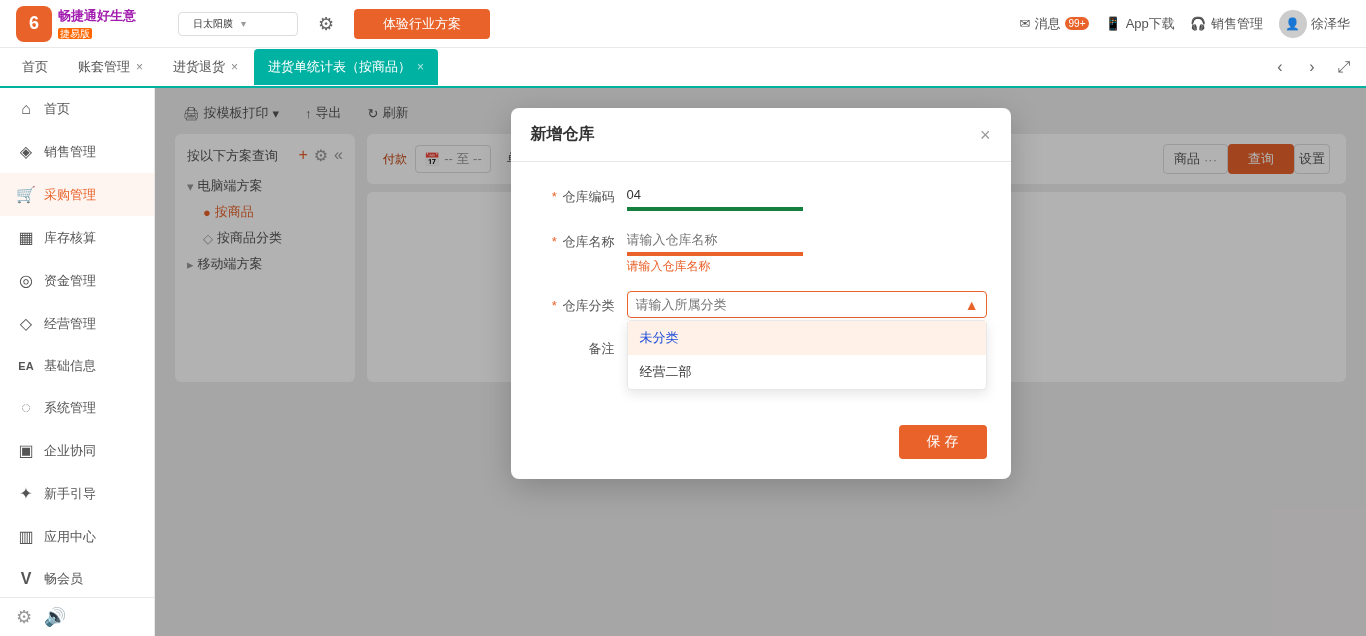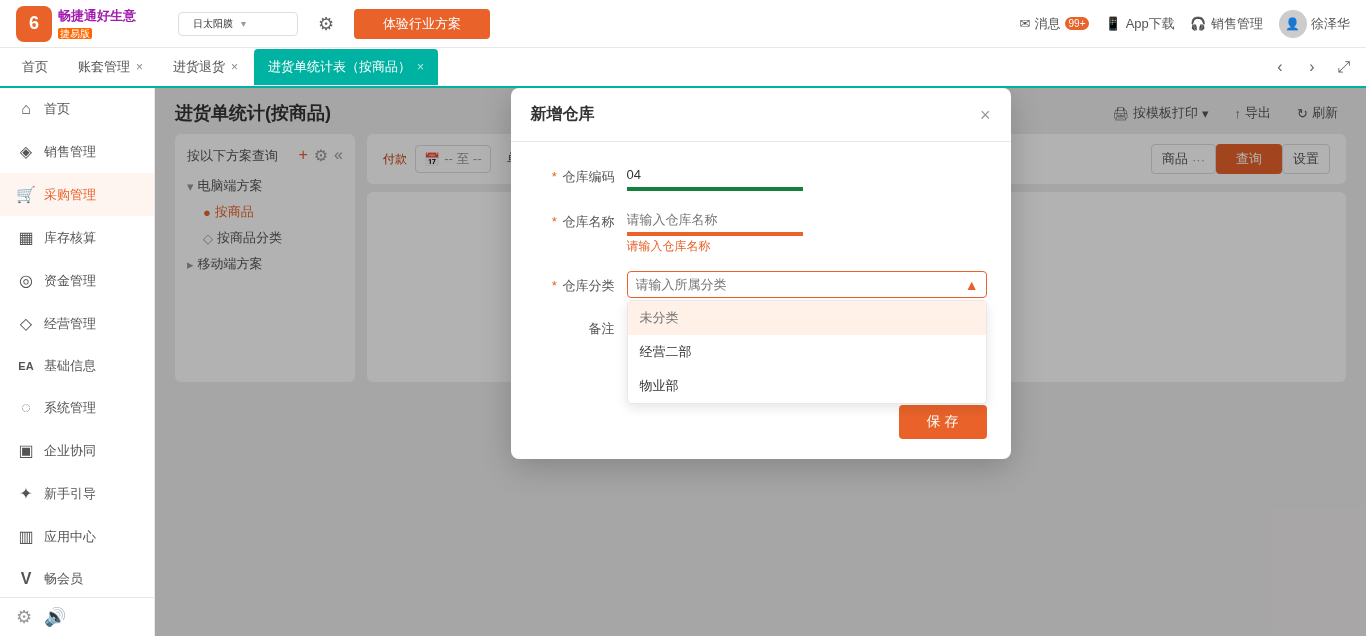--- a/index.html
+++ b/index.html
@@ -228,21 +228,21 @@
       border-radius: 4px;
       padding: 6px 20px;
       cursor: pointer;
       font-size: 13px;
     }
     .settings-small-btn {
       background: #fff;
       color: #555;
       border: 1px solid #ddd;
       border-radius: 4px;
-      padding: 5px 10px;
+      padding: 5px 4px;
       cursor: pointer;
       font-size: 13px;
     }
     .filter-title {
       font-size: 13px;
       color: #555;
       margin-bottom: 8px;
       display: flex;
       align-items: center;
       justify-content: space-between;
@@ -269,20 +269,21 @@
 
     
     .overlay {
       position: absolute;
       top: 0; left: 0; right: 0; bottom: 0;
       background: rgba(0,0,0,0.3);
       z-index: 100;
       display: flex;
       align-items: flex-start;
       justify-content: center;
+      padding-top: 20px;
     }
 
     
     .dialog {
       background: #fff;
       border-radius: 8px;
       width: 500px;
       box-shadow: 0 8px 32px rgba(0,0,0,0.2);
       position: relative;
     }
@@ -379,21 +380,21 @@
       border-radius: 4px;
       box-shadow: 0 4px 12px rgba(0,0,0,0.1);
       z-index: 10;
     }
     .dropdown-item {
       padding: 8px 12px;
       font-size: 13px;
       color: #333;
       cursor: pointer;
     }
-    .dropdown-item.selected { background: #fff0e8; color: #737373; }
+    .dropdown-item.selected { background: #fff0e8; color: #1d4ed8; }
 
     .textarea-input {
       width: 100%;
       border: none;
       border-bottom: 1px solid #ddd;
       padding: 5px 0;
       font-size: 13px;
       color: #333;
       outline: none;
       resize: none;
@@ -536,21 +537,20 @@
 
     <div style="position:absolute;bottom:0;left:0;width:155px;padding:8px 16px;display:flex;gap:12px;border-top:1px solid #e8e8e8;background:#fff;">
       <span style="font-size:18px;color:#999;cursor:pointer;">⚙</span>
       <span style="font-size:18px;color:#999;cursor:pointer;">🔊</span>
     </div>
   </div>
 
   <div class="content-area">
 
     <div class="page-header">
-      <h1 class="page-title">进货单统计(按商品)</h1>
       <div class="header-actions">
         <div class="header-btn">
           <span>🖨</span>
           <span>按模板打印</span>
           <span>▾</span>
         </div>
         <div class="header-btn">
           <span>↑</span>
           <span>导出</span>
         </div>
@@ -666,21 +666,20 @@
               <span class="required-star">*</span>
               <span>仓库分类</span>
             </div>
             <div class="dropdown-wrap">
               <input class="dropdown-input" type="text" placeholder="请输入所属分类" style="">
               <span class="dropdown-arrow">▲</span>
               
               <div class="dropdown-list">
                 <div class="dropdown-item selected">未分类</div>
                 <div class="dropdown-item">经营二部</div>
-                <div class="dropdown-item">物业部</div>
               </div>
             </div>
           </div>
 
           <div class="form-row">
             <div class="form-label">备注</div>
             <div class="form-field-wrap">
               <textarea class="textarea-input" style=""></textarea>
             </div>
           </div>

